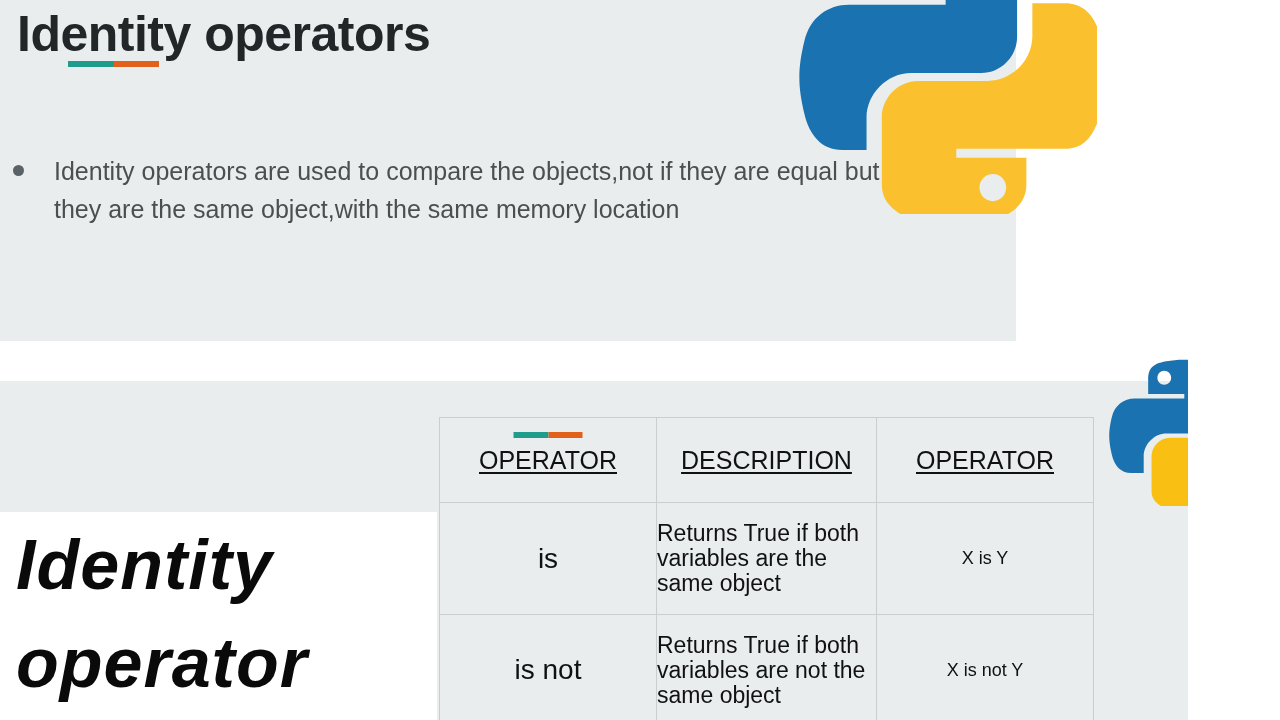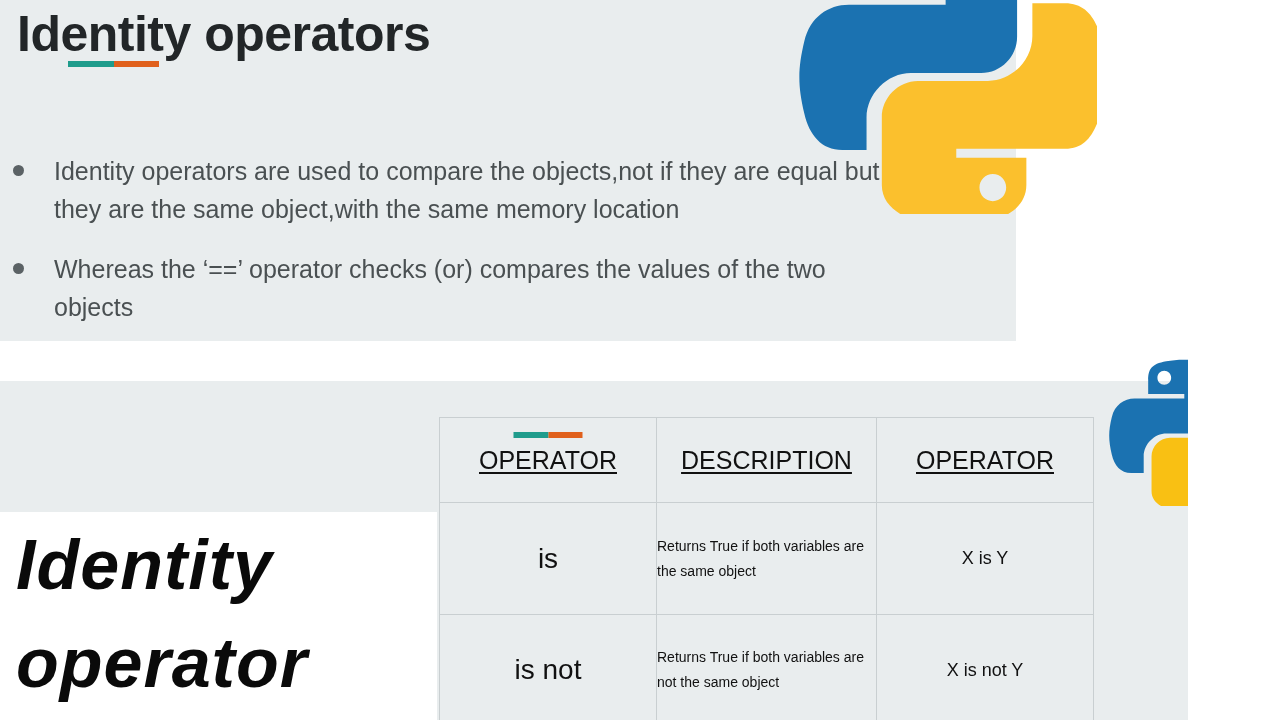--- a/index.html
+++ b/index.html
@@ -155,21 +155,21 @@
     width: 69px;
   }
   .cell-op {
     text-align: center;
     vertical-align: middle;
     font-size: 28px;
     color: #111111;
   }
   .cell-desc {
     vertical-align: middle;
-    font-size: 14px;
+    font-size: 23px;
     line-height: 25px;
     color: #111111;
     padding: 6px 8px 6px 12px;
   }
   .cell-ex {
     text-align: center;
     vertical-align: middle;
     font-size: 18px;
     color: #111111;
   }
@@ -221,24 +221,20 @@
   <div class="slide-title">Identity operators</div>
   <div class="accent-bar accent-title">
     <span class="teal" style="background: rgb(31, 156, 140);"></span>
     <span class="orange" style="background: rgb(224, 96, 28);"></span>
   </div>
 
   <div class="bullets">
     <div class="bullet-row">
       <div class="bullet-dot"></div>
       <div class="bullet-text">Identity operators are used to compare the objects,not if they are equal but if they are the same object,with the same memory location</div>
-    </div>
-    <div class="bullet-row">
-      <div class="bullet-dot"></div>
-      <div class="bullet-text">Whereas the ‘==’ operator checks (or) compares the values of the two objects</div>
     </div>
   </div>
 
   <div class="py-logo-top">
     <svg viewBox="0 0 110 110" width="300" height="300" aria-hidden="true">
       <path fill="#1b72b1" d="M54.2 5.5c-4.6 0-8.9.4-12.6 1.1-10.9 1.9-12.9 6-12.9 13.5v9.9h25.8v3.3H19c-7.6 0-14.2 4.6-16.3 13.3-2.4 10-2.5 16.2 0 26.6 1.8 7.8 6.3 13.3 13.9 13.3h8.9V74.6c0-8.6 7.5-16.3 16.3-16.3h25.7c7.3 0 13.2-6 13.2-13.3V20.1c0-7.1-6-12.4-13.2-13.5-4.5-.7-9.2-1.1-13.3-1.1zm-14 7.9c2.7 0 4.9 2.2 4.9 5s-2.2 5-4.9 5c-2.8 0-4.9-2.2-4.9-5s2.1-5 4.9-5z"></path>
       <path fill="#fbc02d" d="M86.3 33.3v11.4c0 9-7.6 16.5-16.3 16.5H44.3c-7.1 0-13.2 6.1-13.2 13.3v24.9c0 7.1 6.2 11.3 13.2 13.3 8.4 2.5 16.5 2.9 26.6 0 6.7-1.9 13.2-5.8 13.2-13.3v-10H58.4v-3.3h39.9c7.7 0 10.6-5.4 13.3-13.5 2.8-8.3 2.7-16.3 0-26.6-1.9-7.6-5.6-13.3-13.3-13.3h-12zM71.8 95.3c2.8 0 4.9 2.2 4.9 5s-2.2 5-4.9 5c-2.7 0-4.9-2.2-4.9-5s2.2-5 4.9-5z"></path>
     </svg>
   </div>
 

